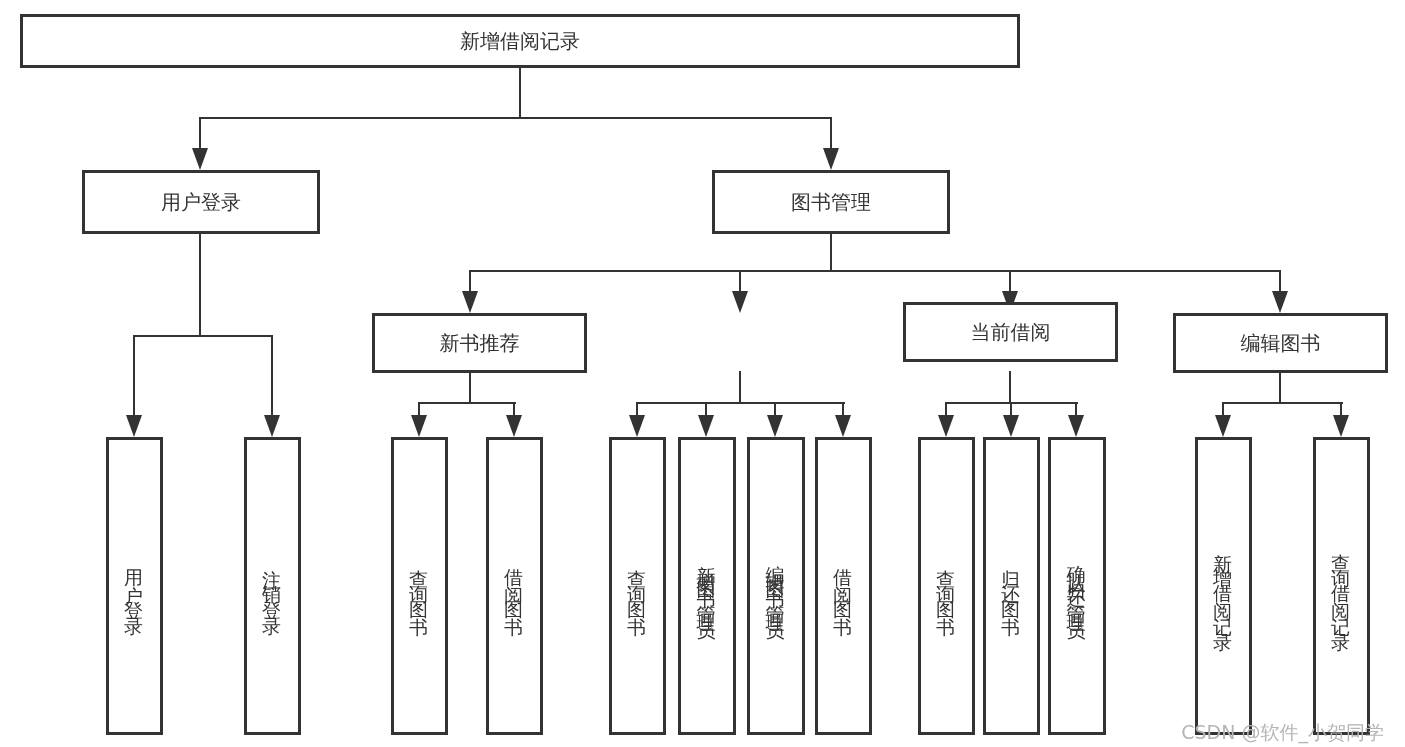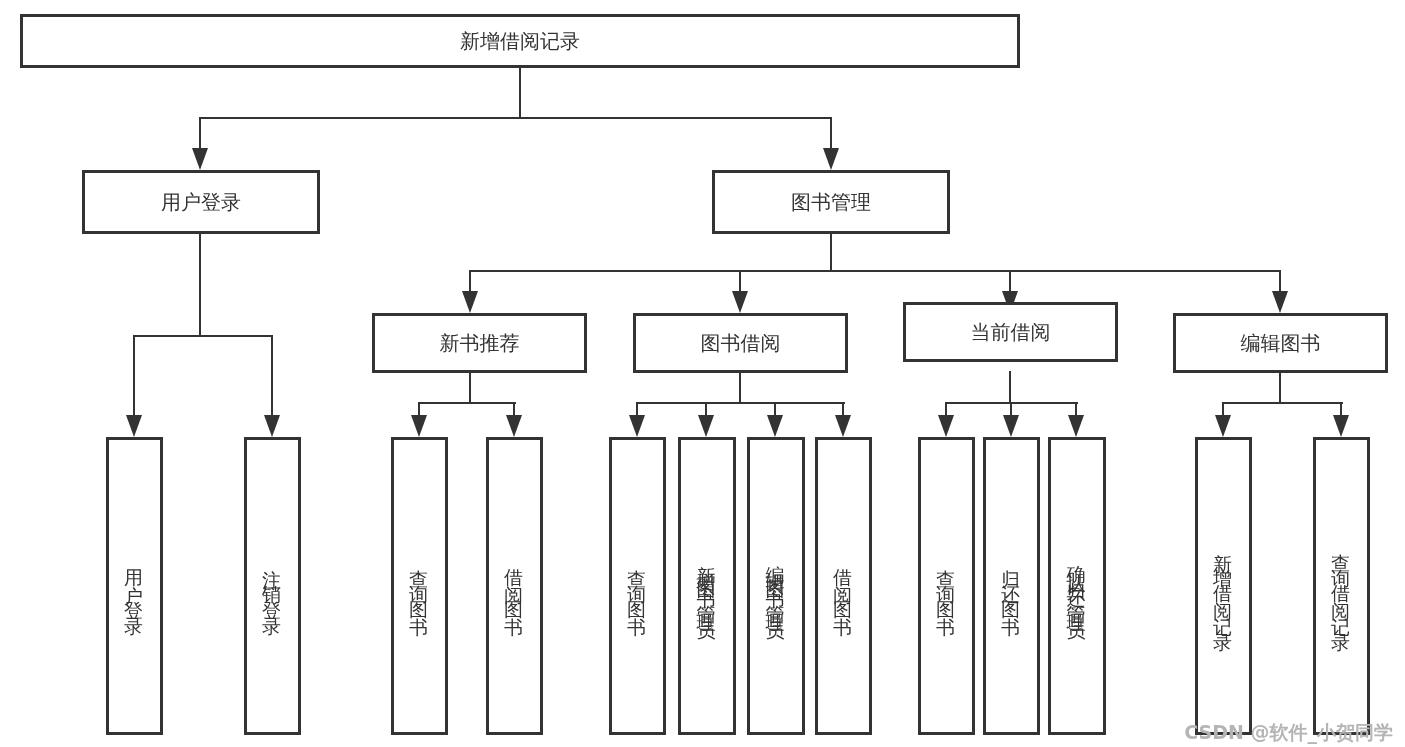--- a/index.html
+++ b/index.html
@@ -65,43 +65,41 @@
     position: absolute;
     width: 0;
     height: 0;
     border-left: 8px solid transparent;
     border-right: 8px solid transparent;
     border-top: 22px solid #333333;
     z-index: 1;
   }
   .watermark {
     position: absolute;
-    right: 12px;
+    right: 21px;
     bottom: 1px;
     font-size: 19px;
     color: #b5b5b5;
     z-index: 3;
     white-space: nowrap;
-    font-weight: bold;
   }
 </style>
 </head>
 <body>
 
 <div id="canvas">
 
   <div class="node" style="left:20px;top:14px;width:1000px;height:54px">新增借阅记录</div>
 
   <div class="node" style="left:82px;top:170px;width:238px;height:64px">用户登录</div>
 
   <div class="node" style="left:712px;top:170px;width:238px;height:64px">图书管理</div>
 
   <div class="node" style="left:372px;top:313px;width:215px;height:60px">新书推荐</div>
 
-  <div class="node" style="left:633px;top:313px;width:215px;height:60px">图书借阅</div>
 
   <div class="node" style="left:903px;top:302px;width:215px;height:60px">当前借阅</div>
 
   <div class="node" style="left:1173px;top:313px;width:215px;height:60px">编辑图书</div>
 
   <div class="leaf" style="left:106px">
     <span class="vtext">用户登录</span>
   </div>
   <div class="leaf" style="left:244px">
     <span class="vtext">注销登录</span>

